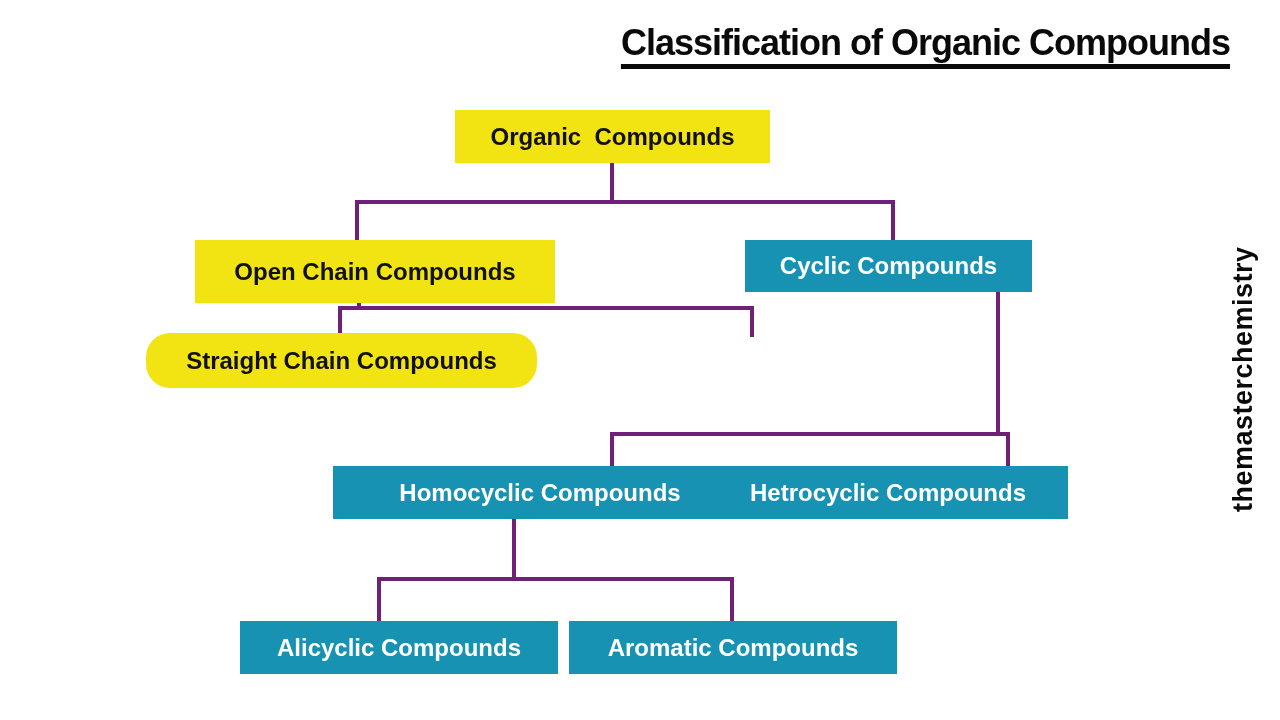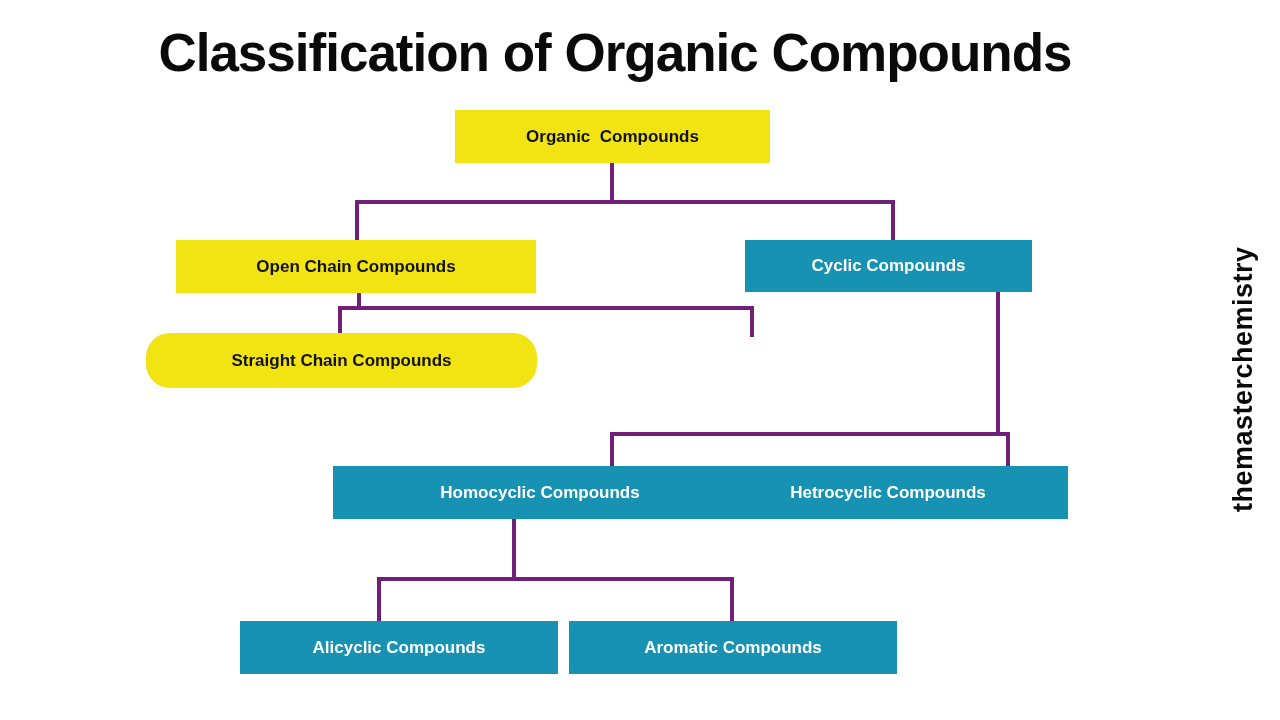--- a/index.html
+++ b/index.html
@@ -9,35 +9,36 @@
     height: 720px;
     background: var(--background, #ffffff);
     font-family: "Liberation Sans", sans-serif;
     overflow: hidden;
   }
   .title {
     position: absolute;
     left: 0;
     top: 22px;
     width: 1230px;
-    text-align: center;
-    font-size: 53px;
+    text-align: right;
+    font-size: 36px;
     font-weight: bold;
     letter-spacing: -1px;
     color: var(--title_black, #0a0a0a);
+    text-decoration: underline;
     text-decoration-thickness: 5px;
     text-underline-offset: 9px;
   }
   .node {
     position: absolute;
     display: flex;
     align-items: center;
     justify-content: center;
     font-weight: bold;
-    font-size: 17px;
+    font-size: 24px;
     white-space: pre;
   }
   .node.yellow { background: var(--box_yellow, #f2e313); color: var(--text_on_yellow, #111111); }
   .node.teal   { background: var(--box_teal, #1792b2);   color: var(--text_on_teal, #ffffff); }
   .pl { position: absolute; background: var(--connector_purple, #71207a); }
   .watermark {
     position: absolute;
     left: 1228px;
     top: 243px;
     height: 272px;
@@ -76,21 +77,21 @@
 
   <div class="pl" style="left:512px; top:518px; width:4px; height:62px;"></div>
   <div class="pl" style="left:377px; top:577px; width:357px; height:4px;"></div>
   <div class="pl" style="left:377px; top:577px; width:4px; height:44px;"></div>
   <div class="pl" style="left:730px; top:577px; width:4px; height:44px;"></div>
 
   <div class="node yellow" style="left:455px; top:110px; width:315px; height:53px;">
     <span>Organic  Compounds</span>
   </div>
 
-  <div class="node yellow" style="left:176px; top:240px; width:360px; height:53px;">
+  <div class="node yellow" style="left:195px; top:240px; width:360px; height:63px;">
     <span>Open Chain Compounds</span>
   </div>
 
   <div class="node teal" style="left:745px; top:240px; width:287px; height:52px;">
     <span>Cyclic Compounds</span>
   </div>
 
   <div class="node yellow" style="left:146px; top:333px; width:391px; height:55px;border-radius:24px;">
     <span>Straight Chain Compounds</span>
   </div>

